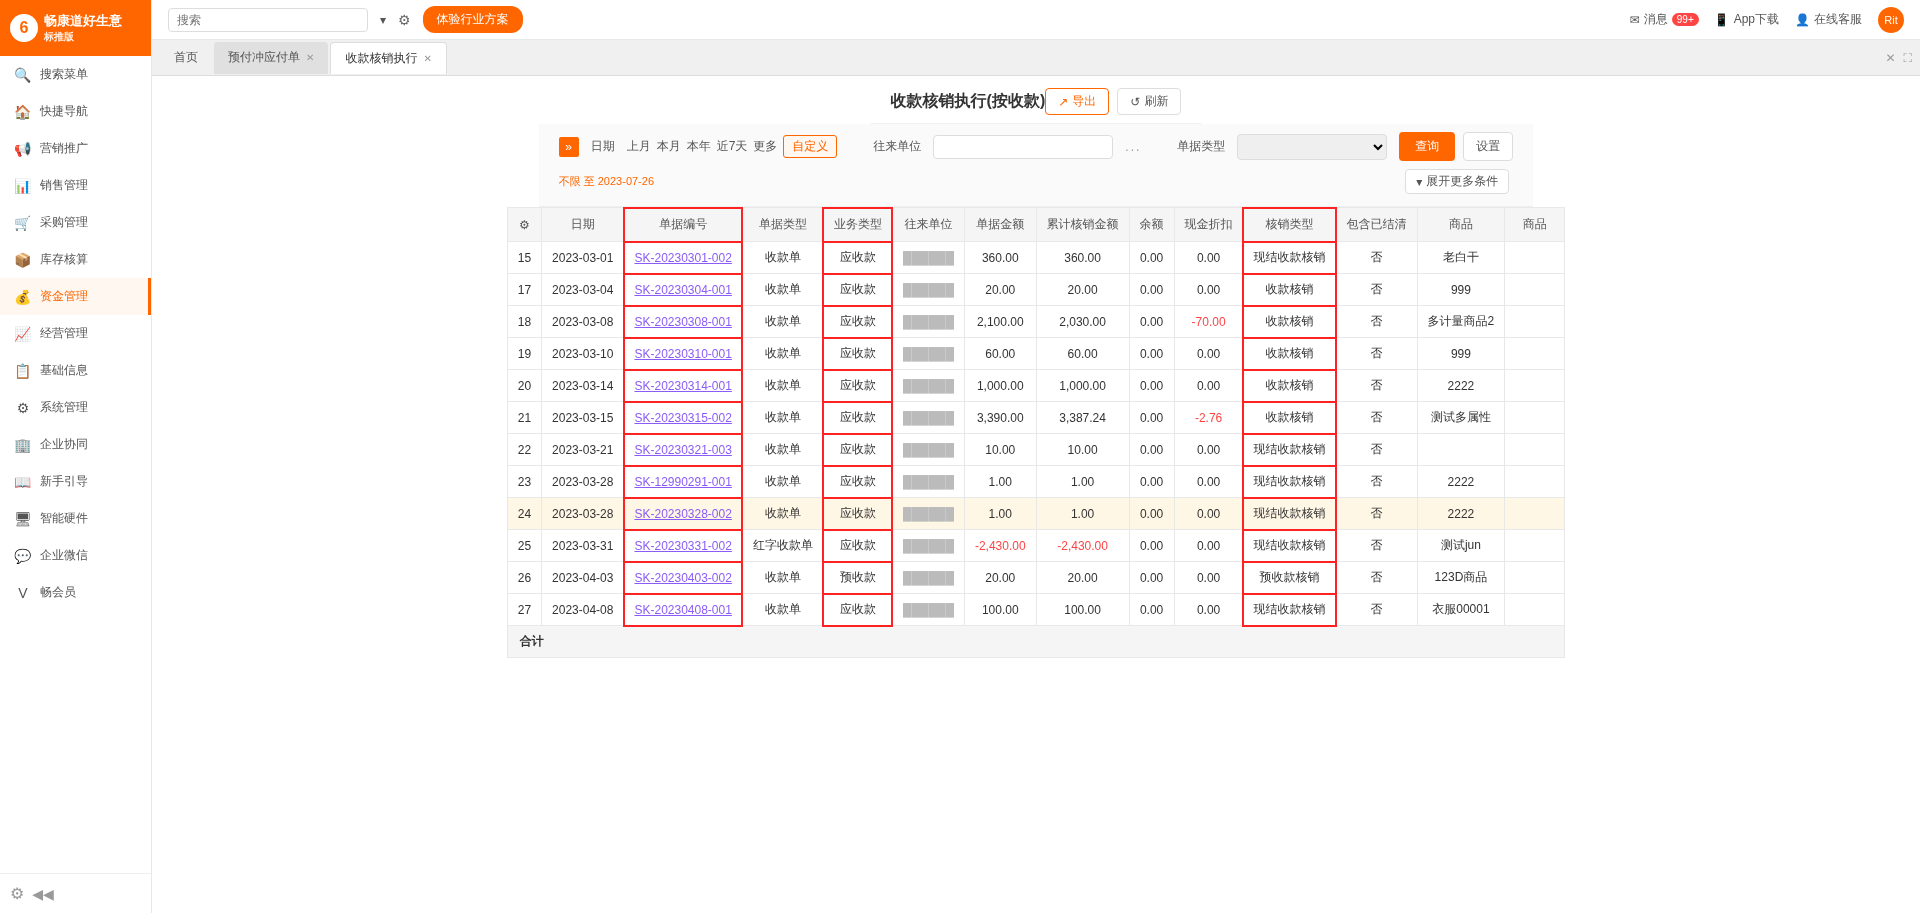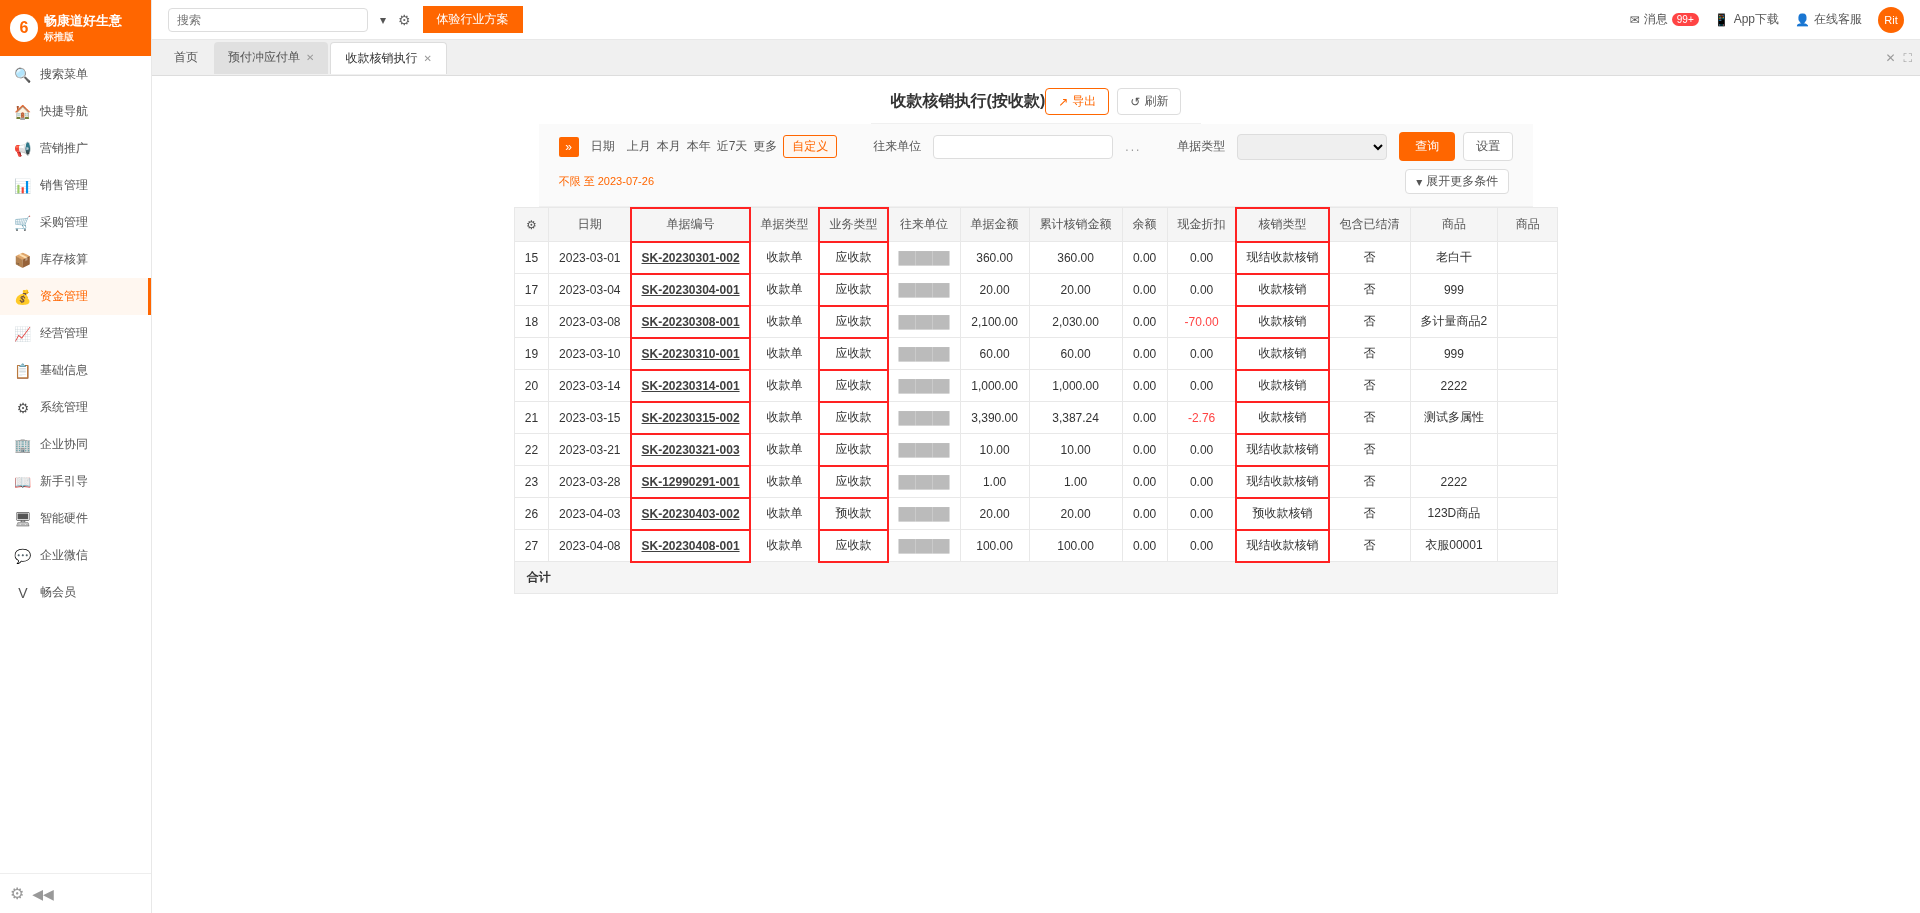--- a/index.html
+++ b/index.html
@@ -18,21 +18,21 @@
     .sidebar-bottom { padding: 10px; display: flex; gap: 8px; align-items: center; border-top: 1px solid #eee; }
 
     
     .main { flex: 1; display: flex; flex-direction: column; overflow: hidden; }
 
     
     .topbar { background: #fff; border-bottom: 1px solid #e8e8e8; display: flex; align-items: center; padding: 0 16px; height: 40px; gap: 12px; flex-shrink: 0; }
     .topbar-search { flex: 1; max-width: 200px; border: 1px solid #ddd; border-radius: 4px; padding: 4px 8px; font-size: 12px; }
     .topbar-dropdown { display: flex; align-items: center; gap: 4px; color: #555; cursor: pointer; }
     .topbar-gear { color: #666; cursor: pointer; font-size: 14px; }
-    .topbar-btn { background: #ff6600; color: #fff; border: none; border-radius: 0; padding: 5px 14px; cursor: pointer; font-size: 12px; }
+    .topbar-btn { background: #ff6600; color: #fff; border: none; border-radius: 12px; padding: 5px 14px; cursor: pointer; font-size: 12px; }
     .topbar-right { margin-left: auto; display: flex; align-items: center; gap: 16px; color: #555; font-size: 12px; }
     .topbar-msg { position: relative; cursor: pointer; display: flex; align-items: center; gap: 4px; }
     .badge { background: #ff4444; color: #fff; border-radius: 10px; padding: 1px 5px; font-size: 10px; }
     .topbar-right-item { cursor: pointer; display: flex; align-items: center; gap: 4px; }
 
     
     .tabbar { background: #f0f0f0; border-bottom: 1px solid #ddd; display: flex; align-items: center; height: 36px; flex-shrink: 0; padding: 0 8px; gap: 2px; }
     .tab { display: flex; align-items: center; gap: 6px; padding: 6px 14px; border-radius: 4px 4px 0 0; cursor: pointer; font-size: 12px; background: #e0e0e0; color: #555; height: 32px; }
     .tab.active { background: #fff; color: #333; border: 1px solid #ddd; border-bottom: none; }
     .tab-close { font-size: 10px; color: #999; cursor: pointer; }
@@ -65,21 +65,21 @@
     .btn-settings { border: 1px solid #ddd; color: #555; background: #fff; border-radius: 4px; padding: 5px 12px; cursor: pointer; font-size: 12px; }
     .expand-more { display: flex; align-items: center; justify-content: center; padding: 4px; }
     .expand-btn { color: #555; font-size: 12px; cursor: pointer; display: flex; align-items: center; gap: 4px; background: #fff; border: 1px solid #ddd; border-radius: 4px; padding: 3px 10px; }
 
     
     .table-container { flex: 1; overflow: auto; padding: 0 20px 10px; }
     table { width: 100%; border-collapse: collapse; font-size: 12px; }
     thead th { background: #f5f5f5; border: 1px solid #e8e8e8; padding: 8px 10px; text-align: center; font-weight: normal; color: #555; white-space: nowrap; position: sticky; top: 0; z-index: 1; }
     tbody td { border: 1px solid #e8e8e8; padding: 7px 10px; text-align: center; white-space: nowrap; color: #333; }
     tbody tr.highlighted { background: #fff7e6; }
-    .link { color: #404040; cursor: pointer; text-decoration: underline; font-weight: bold; }
+    .link { color: #8b5cf6; cursor: pointer; text-decoration: underline; }
     .negative { color: #ff4444; }
 
     
     .total-row td { background: #f5f5f5; font-weight: bold; }
 
     
     ::-webkit-scrollbar { width: 6px; height: 6px; }
     ::-webkit-scrollbar-thumb { background: #ccc; border-radius: 3px; }
     ::-webkit-scrollbar-track { background: #f5f5f5; }
   </style>
@@ -400,20 +400,52 @@
     <td style="color:#bbb;">██████</td>
     <td class="">1.00</td>
     <td class="">1.00</td>
     <td>0.00</td>
     <td class="">0.00</td>
     <td style="outline: 2px solid #ff2222; outline-offset:-1px;">现结收款核销</td>
     <td>否</td>
     <td>2222</td>
     <td style="min-width:60px;"></td>
   </tr>
+            <tr class="highlighted">
+    <td>24</td>
+    <td>2023-03-28</td>
+    <td style="outline: 2px solid #ff2222; outline-offset:-1px;"><a class="link">SK-20230328-002</a></td>
+    <td>收款单</td>
+    <td style="outline: 2px solid #ff2222; outline-offset:-1px;">应收款</td>
+    <td style="color:#bbb;">██████</td>
+    <td class="">1.00</td>
+    <td class="">1.00</td>
+    <td>0.00</td>
+    <td class="">0.00</td>
+    <td style="outline: 2px solid #ff2222; outline-offset:-1px;">现结收款核销</td>
+    <td>否</td>
+    <td>2222</td>
+    <td style="min-width:60px;"></td>
+  </tr>
+            <tr>
+    <td>25</td>
+    <td>2023-03-31</td>
+    <td style="outline: 2px solid #ff2222; outline-offset:-1px;"><a class="link">SK-20230331-002</a></td>
+    <td>红字收款单</td>
+    <td style="outline: 2px solid #ff2222; outline-offset:-1px;">应收款</td>
+    <td style="color:#bbb;">██████</td>
+    <td class="negative">-2,430.00</td>
+    <td class="negative">-2,430.00</td>
+    <td>0.00</td>
+    <td class="">0.00</td>
+    <td style="outline: 2px solid #ff2222; outline-offset:-1px;">现结收款核销</td>
+    <td>否</td>
+    <td>测试jun</td>
+    <td style="min-width:60px;"></td>
+  </tr>
             <tr>
     <td>26</td>
     <td>2023-04-03</td>
     <td style="outline: 2px solid #ff2222; outline-offset:-1px;"><a class="link">SK-20230403-002</a></td>
     <td>收款单</td>
     <td style="outline: 2px solid #ff2222; outline-offset:-1px;">预收款</td>
     <td style="color:#bbb;">██████</td>
     <td class="">20.00</td>
     <td class="">20.00</td>
     <td>0.00</td>

